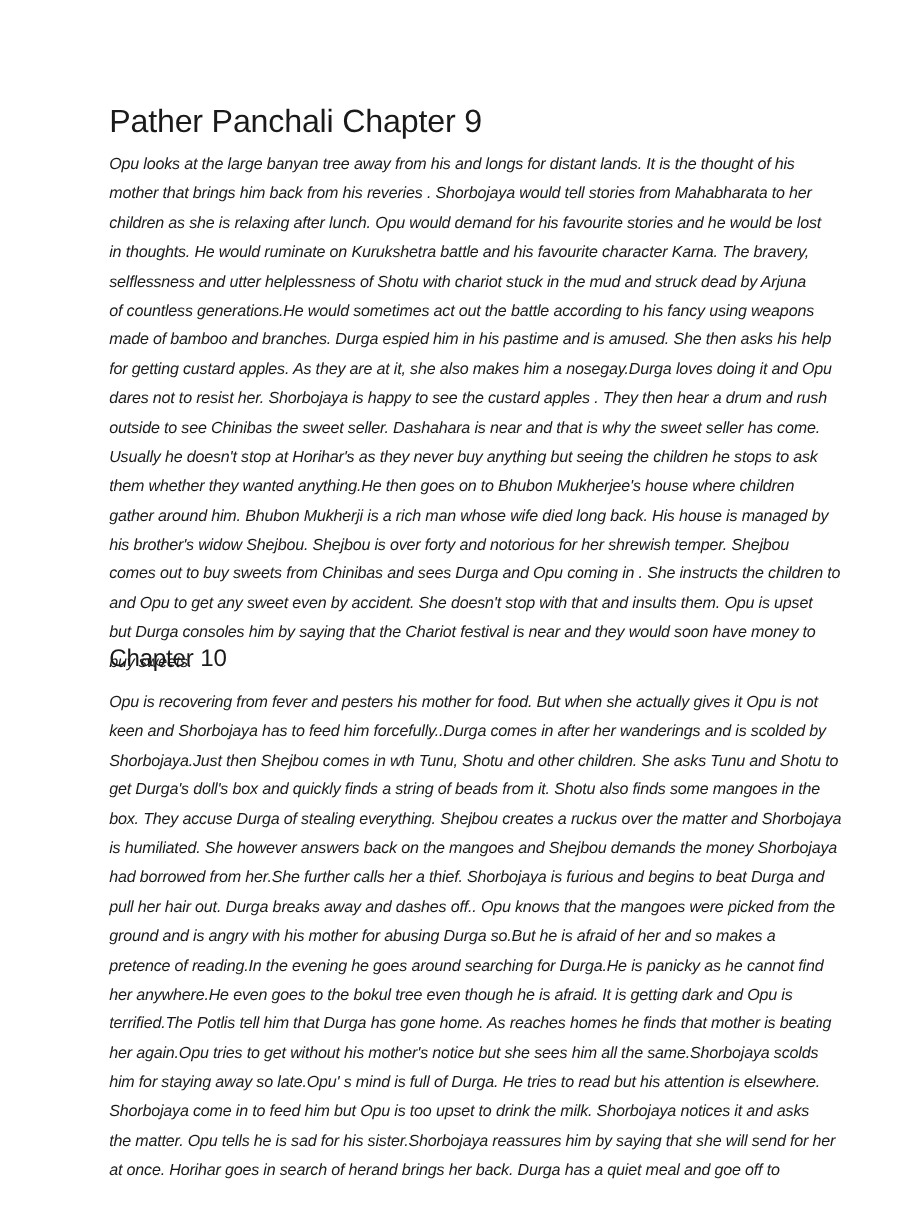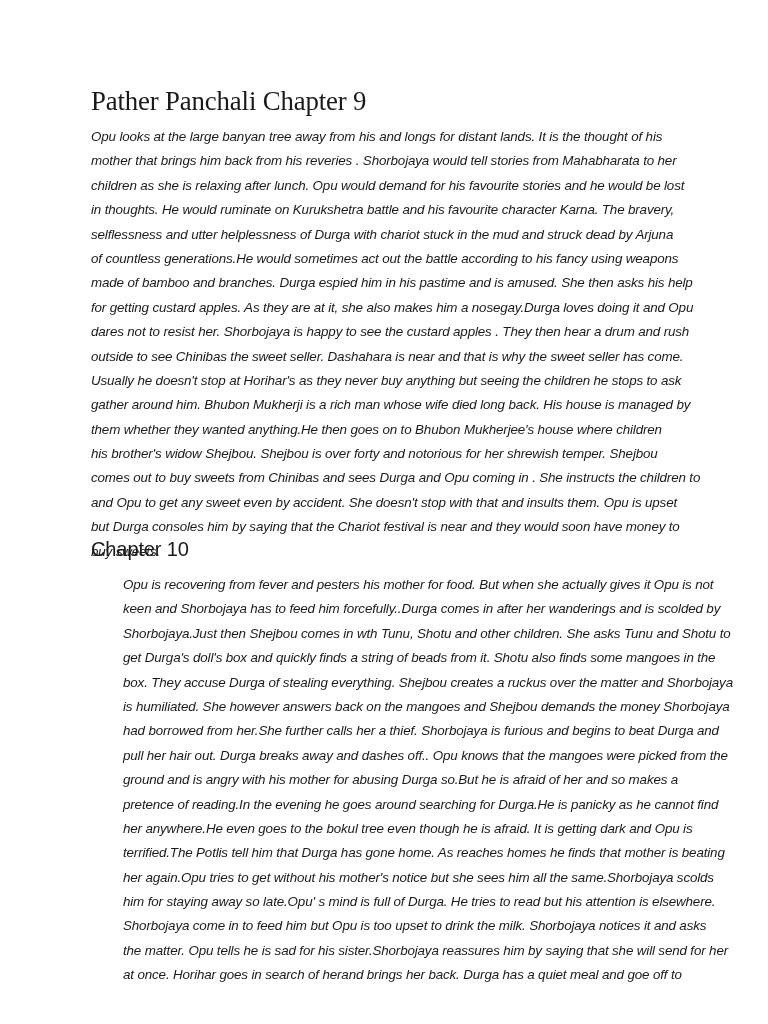--- a/index.html
+++ b/index.html
@@ -34,48 +34,48 @@
       font-weight: normal;
       white-space: nowrap;
     }
     .line {
       display: block;
       white-space: nowrap;
       line-height: 24.4px;
       height: 24.4px;
       font-style: italic;
     }
-    #title { top: 89px; font-family: Liberation Serif, serif; }
+    #title { top: 89px; }
     #para1 { top: 125px; }
     #chap10 { top: 537px; }
-    #para2 { top: 573px; margin-left: 32px; }
+    #para2 { top: 573px; }
   </style>
 </head>
 <body>
 
 <div class="page">
 
   <div class="text-block" id="title">
     <h1 class="heading">Pather Panchali Chapter 9</h1>
   </div>
 
   <div class="text-block" id="para1">
     <span class="line">Opu looks at the large banyan tree away from his and longs for distant lands. It is the thought of his</span>
     <span class="line">mother that brings him back from his reveries . Shorbojaya would tell stories from Mahabharata to her</span>
     <span class="line">children as she is relaxing after lunch. Opu would demand for his favourite stories and he would be lost</span>
     <span class="line">in thoughts. He would ruminate on Kurukshetra battle and his favourite character Karna. The bravery,</span>
-    <span class="line">selflessness and utter helplessness of Durga with chariot stuck in the mud and struck dead by Arjuna</span>
+    <span class="line">selflessness and utter helplessness of Shotu with chariot stuck in the mud and struck dead by Arjuna</span>
     <span class="line">of countless generations.He would sometimes act out the battle according to his fancy using weapons</span>
     <span class="line">made of bamboo and branches. Durga espied him in his pastime and is amused. She then asks his help</span>
     <span class="line">for getting custard apples. As they are at it, she also makes him a nosegay.Durga loves doing it and Opu</span>
     <span class="line">dares not to resist her. Shorbojaya is happy to see the custard apples . They then hear a drum and rush</span>
     <span class="line">outside to see Chinibas the sweet seller. Dashahara is near and that is why the sweet seller has come.</span>
     <span class="line">Usually he doesn't stop at Horihar's as they never buy anything but seeing the children he stops to ask</span>
+    <span class="line">them whether they wanted anything.He then goes on to Bhubon Mukherjee's house where children</span>
     <span class="line">gather around him. Bhubon Mukherji is a rich man whose wife died long back. His house is managed by</span>
-    <span class="line">them whether they wanted anything.He then goes on to Bhubon Mukherjee's house where children</span>
     <span class="line">his brother's widow Shejbou. Shejbou is over forty and notorious for her shrewish temper. Shejbou</span>
     <span class="line">comes out to buy sweets from Chinibas and sees Durga and Opu coming in . She instructs the children to</span>
     <span class="line">and Opu to get any sweet even by accident. She doesn't stop with that and insults them. Opu is upset</span>
     <span class="line">but Durga consoles him by saying that the Chariot festival is near and they would soon have money to</span>
     <span class="line">buy sweets.</span>
   </div>
 
   <div class="text-block" id="chap10">
     <h2 class="heading">Chapter 10</h2>
   </div>

